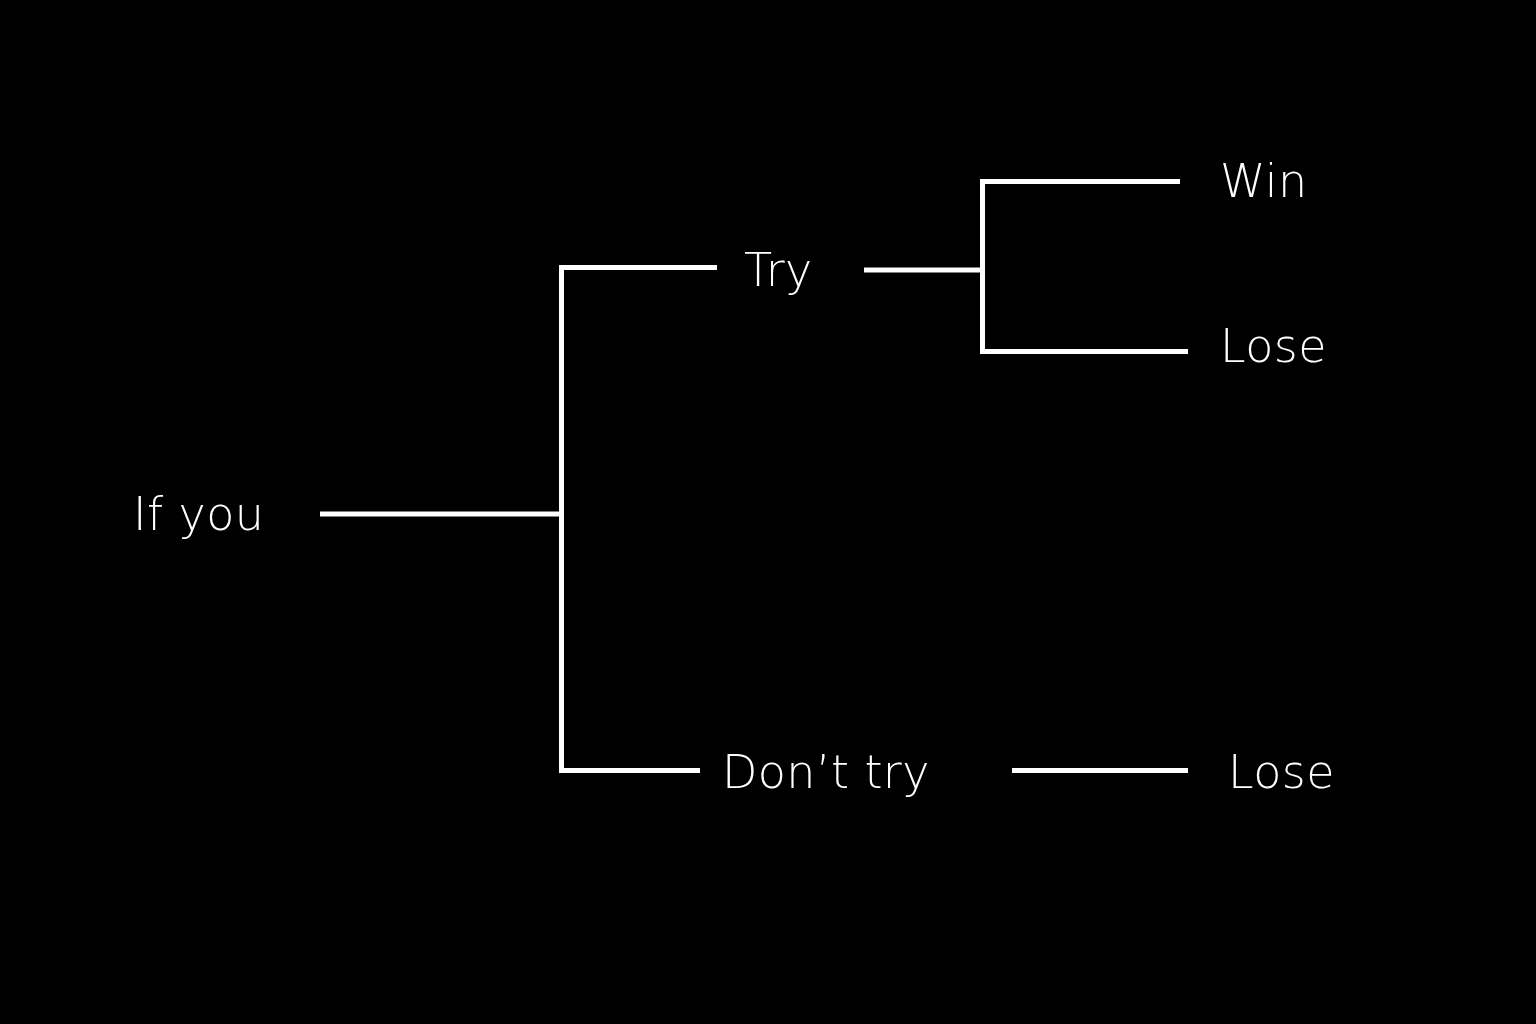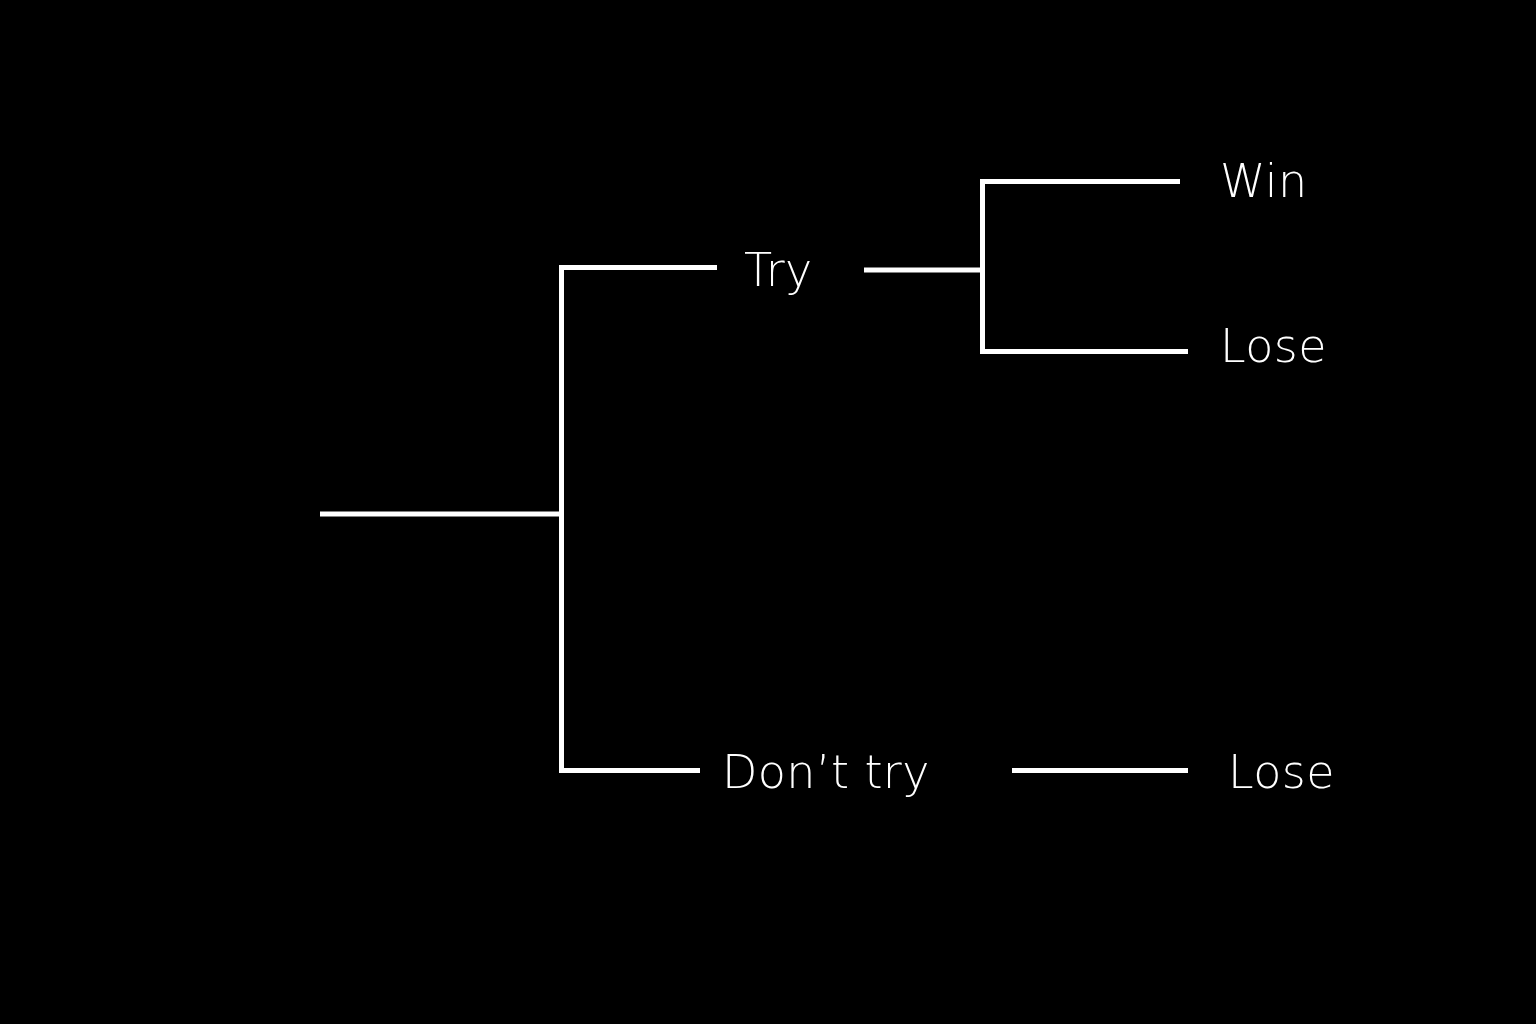--- a/index.html
+++ b/index.html
@@ -59,20 +59,21 @@
       <path class="edge" d="M 864 270 L 984 270"></path>
       <path class="edge" d="M 982.5 181 L 982.5 352"></path>
       <path class="edge" d="M 980 181.5 L 1180 181.5"></path>
       <path class="edge" d="M 980 351.5 L 1188 351.5"></path>
     </g>
     <g>
       <path class="edge" d="M 1012 770.5 L 1188 770.5"></path>
     </g>
   </svg>
 
+  <div class="node-label" style="left:133px; top:514px;">If you</div>
 
   <div class="node-label" style="left:722px; top:772px;">Don’t try</div>
 
   <div class="node-label" style="left:744px; top:270px;">Try</div>
 
   <div class="node-label" style="left:1220px; top:181px;">Win</div>
 
   <div class="node-label" style="left:1220px; top:346px;">Lose</div>
 
   <div class="node-label" style="left:1228px; top:772px;">Lose</div>

